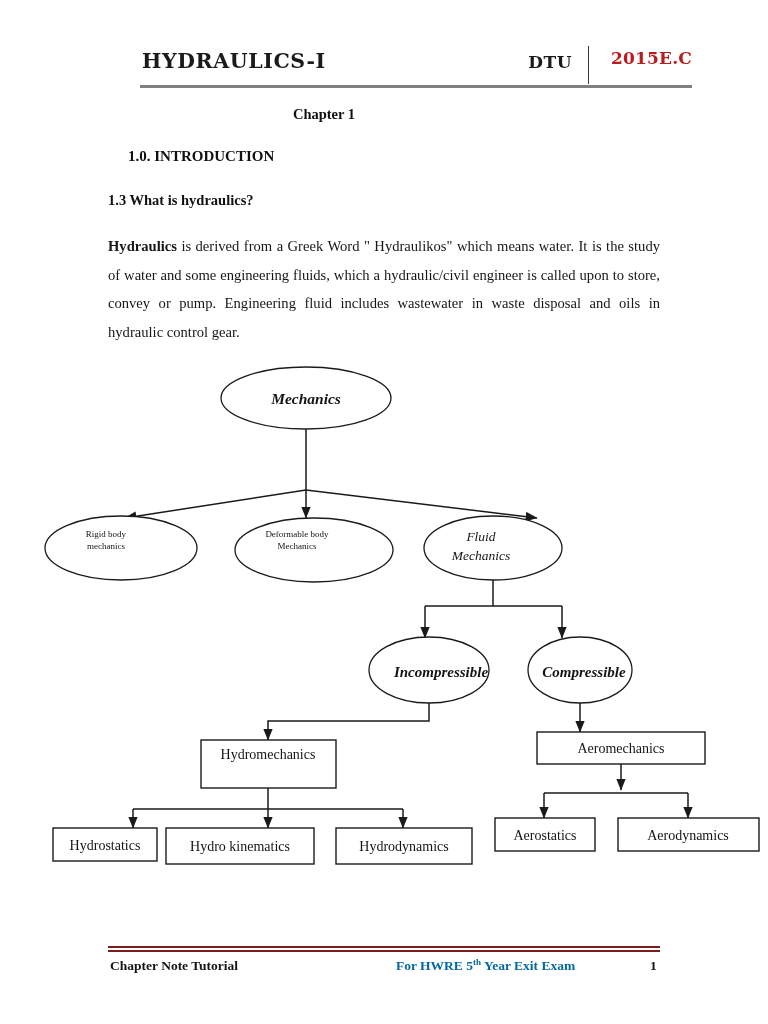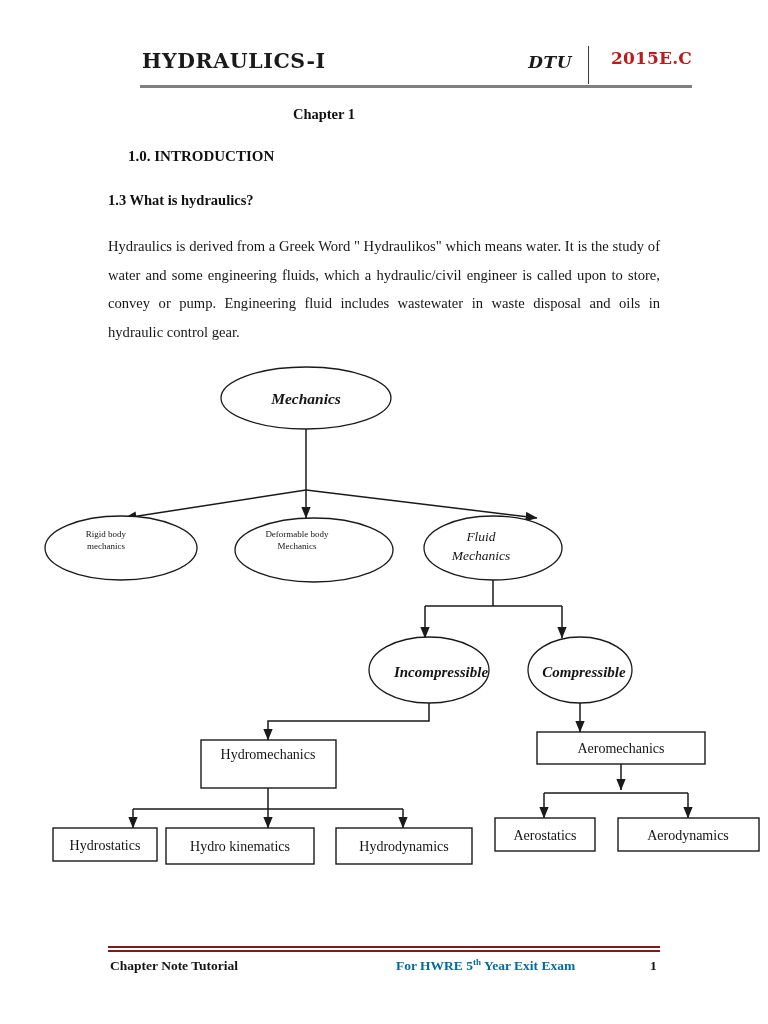--- a/index.html
+++ b/index.html
@@ -51,21 +51,20 @@
   .hdr-dtu {
     position: absolute;
     right: 120px;
     top: 6px;
     font-family: "DejaVu Serif", "Liberation Serif", serif;
     font-weight: bold;
     font-size: 17px;
     letter-spacing: 0.5px;
     color: #1a1a1a;
     white-space: nowrap;
-    font-style: italic;
   }
   .hdr-divider {
     position: absolute;
     right: 103px;
     top: 0px;
     width: 1.5px;
     height: 38px;
     background: #3a3a3a;
   }
   .hdr-year {
@@ -120,21 +119,21 @@
   .body-para {
     position: absolute;
     left: 108px;
     top: 232px;
     width: 552px;
     font-size: 14.6px;
     line-height: 28.5px;
     text-align: justify;
     color: #161616;
   }
-  .body-para b { font-weight: normal; }
+  .body-para b { font-weight: bold; }
 
   
   .diagram {
     position: absolute;
     left: 0;
     top: 350px;
     width: 768px;
     height: 550px;
     padding-left: 9px;
   }

